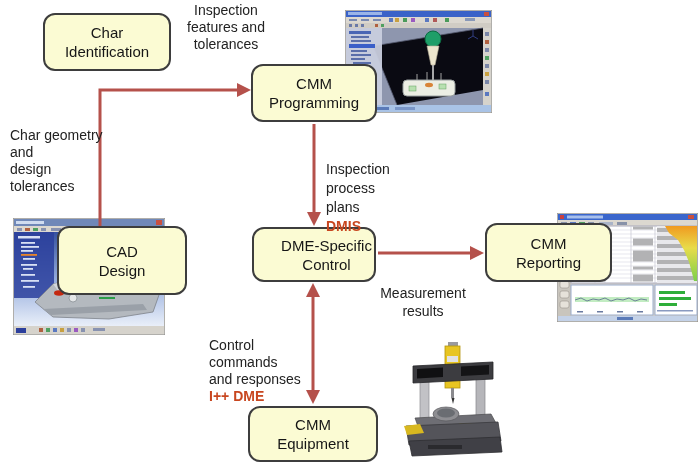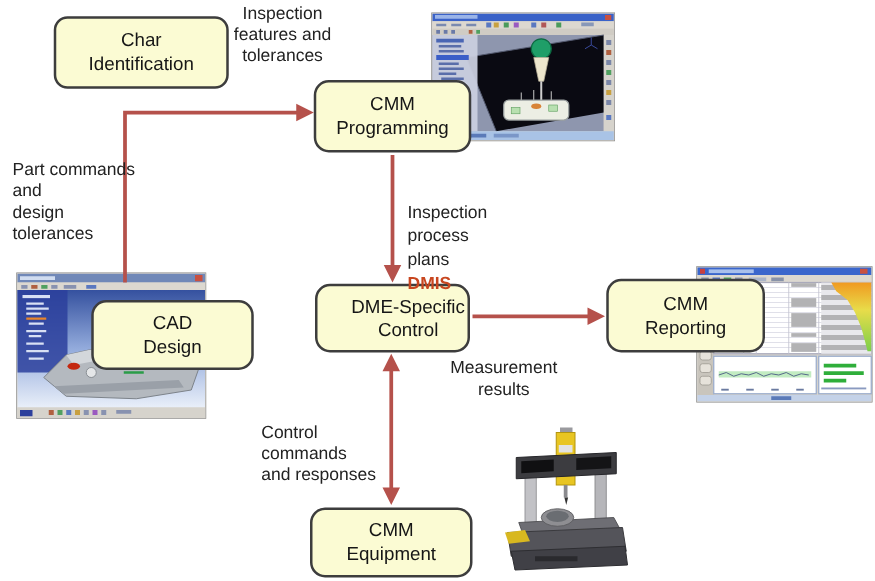--- a/index.html
+++ b/index.html
@@ -353,58 +353,59 @@
       <polygon points="484,253 470,246 470,260" style="fill:var(--arrow)"></polygon>
     </g>
 
     <g>
       <line x1="313" y1="295" x2="313" y2="393" style="stroke:var(--arrow);stroke-width:3"></line>
       <polygon points="313,283 306,297 320,297" style="fill:var(--arrow)"></polygon>
       <polygon points="313,404 306,390 320,390" style="fill:var(--arrow)"></polygon>
     </g>
   </svg>
 
-  <div class="box" style="left:43px;top:13px;width:140px;height:58px;border-radius:11px;">Char
+  <div class="box" style="left:43px;top:13px;width:128px;height:58px;">Char
 Identification</div>
 
   <div class="box" style="left:251px;top:64px;width:126px;height:58px;">CMM
 Programming</div>
 
-  <div class="box" style="left:57px;top:240px;width:130px;height:56px;margin-left:16px;">CAD
+  <div class="box" style="left:57px;top:226px;width:130px;height:69px;">CAD
 Design</div>
 
   <div class="box" style="left:252px;top:227px;width:124px;height:55px;padding-left:25px;">DME-Specific
 Control</div>
 
   <div class="box" style="left:485px;top:223px;width:127px;height:59px;">CMM
 Reporting</div>
 
   <div class="box" style="left:248px;top:406px;width:130px;height:56px;">CMM
 Equipment</div>
 
   <div class="note center" style="left:176px;top:2px;width:100px;line-height:17px;">Inspection
 features and
 tolerances</div>
 
-  <div class="note" style="left:10px;top:127px;line-height:17px;">Part commands
+  <div class="note" style="left:10px;top:127px;line-height:17px;">Char geometry
 and
 design
 tolerances</div>
 
   <div class="note" style="left:326px;top:141px;line-height:19px;">
     <span>Inspection
 process
 plans</span>
     <span class="std">DMIS</span>
   </div>
 
-  <div class="note center" style="left:353px;top:266px;width:100px;line-height:18px;text-align:center;">
+  <div class="note center" style="left:373px;top:266px;width:100px;line-height:18px;text-align:center;">
     <span>Measurement
 results</span>
   </div>
 
   <div class="note" style="left:209px;top:320px;line-height:17px;">
     <span>Control
 commands
 and responses</span>
+    <span class="std">I++ DME</span>
   </div>
 
 </div>
 
 </body></html>

